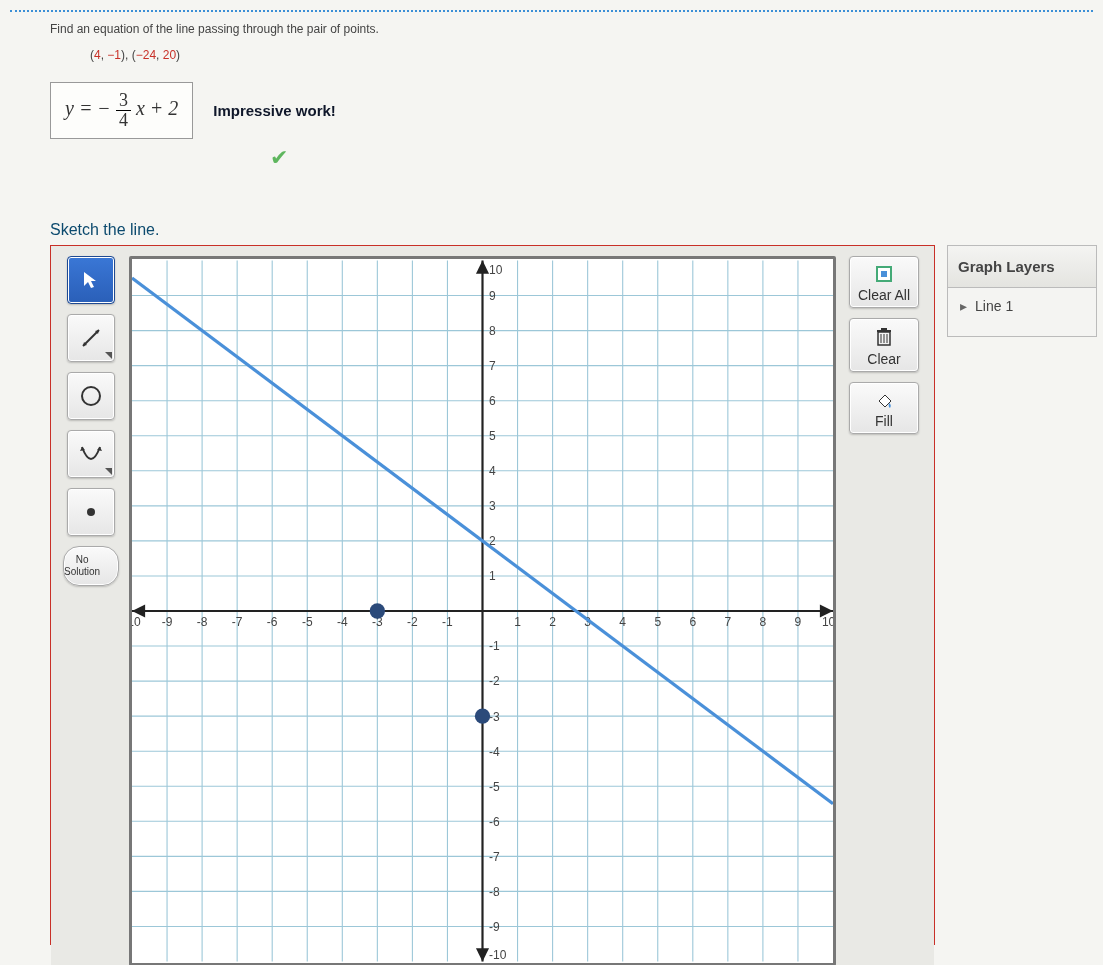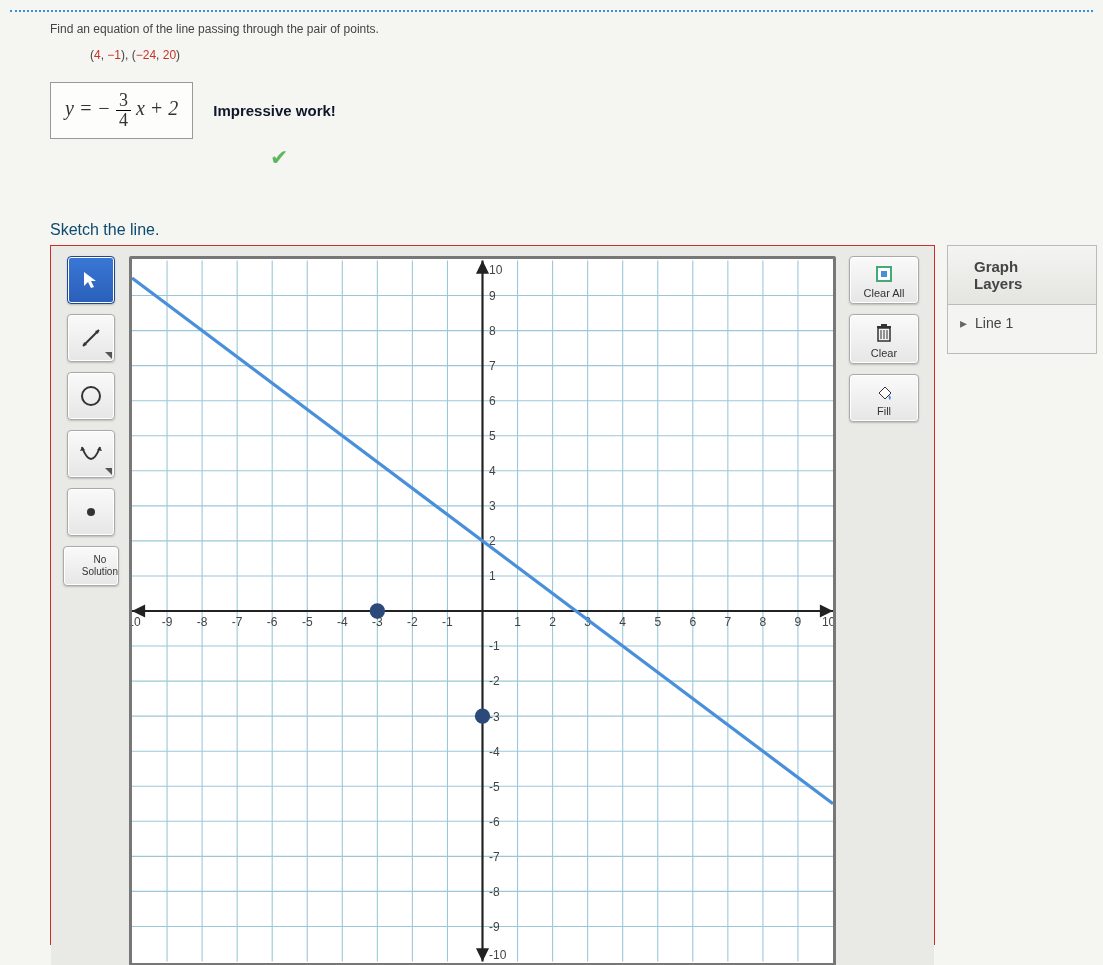--- a/index.html
+++ b/index.html
@@ -97,23 +97,23 @@
     background: linear-gradient(#3a77d6,#2a5fb8);
     border-color:#1f4a92;
   }
   .tool-btn .tri {
     position:absolute; right:2px; bottom:2px;
     width:0;height:0;border-left:7px solid transparent;border-top:7px solid #555;
   }
   .tool-ns {
     width:56px; height:40px;
     background:linear-gradient(#fafafa,#e6e6e6);
-    border:1px solid #aaa; border-radius:4px;
+    border:1px solid #aaa; border-radius:16px;
     font-size:10px; text-align:center; line-height:1.2;
-    display:flex;align-items:center;justify-content:flex-end;
+    display:flex;align-items:center;justify-content:flex-start;
     cursor:pointer;
     box-shadow: inset 0 0 0 1px #fff, 0 1px 2px rgba(0,0,0,.2);
   }
   .canvas-wrap {
     flex:1;
     background:#fff;
     border:3px solid #777;
     border-radius:2px;
     position:relative;
     overflow:hidden;
@@ -124,32 +124,32 @@
     flex-direction:column;
     gap:10px;
     align-items:center;
   }
   .side-btn {
     width:70px;
     padding:8px 0 4px;
     background:linear-gradient(#fafafa,#e6e6e6);
     border:1px solid #aaa;border-radius:4px;
     box-shadow: inset 0 0 0 1px #fff, 0 1px 2px rgba(0,0,0,.2);
-    text-align:center;font-size:11px;color:#333;
+    text-align:center;font-size:14px;color:#333;
     cursor:pointer;
   }
   .side-btn .ic { display:block; margin:0 auto 4px; }
   .layers-panel {
     margin-left:12px;
     width:150px;
   }
   .layers-head {
     background:linear-gradient(#f4f4f2,#e4e4e0);
     border:1px solid #bbb;
-    padding:12px 26px;
+    padding:12px 10px;
     font-size:15px; font-weight:bold; color:#444;
     border-bottom:none;
   }
   .layers-body{
     border:1px solid #bbb;
     background:#f4f4f2;
     min-height:50px;
   }
   .layer-item{
     padding:10px 12px;

